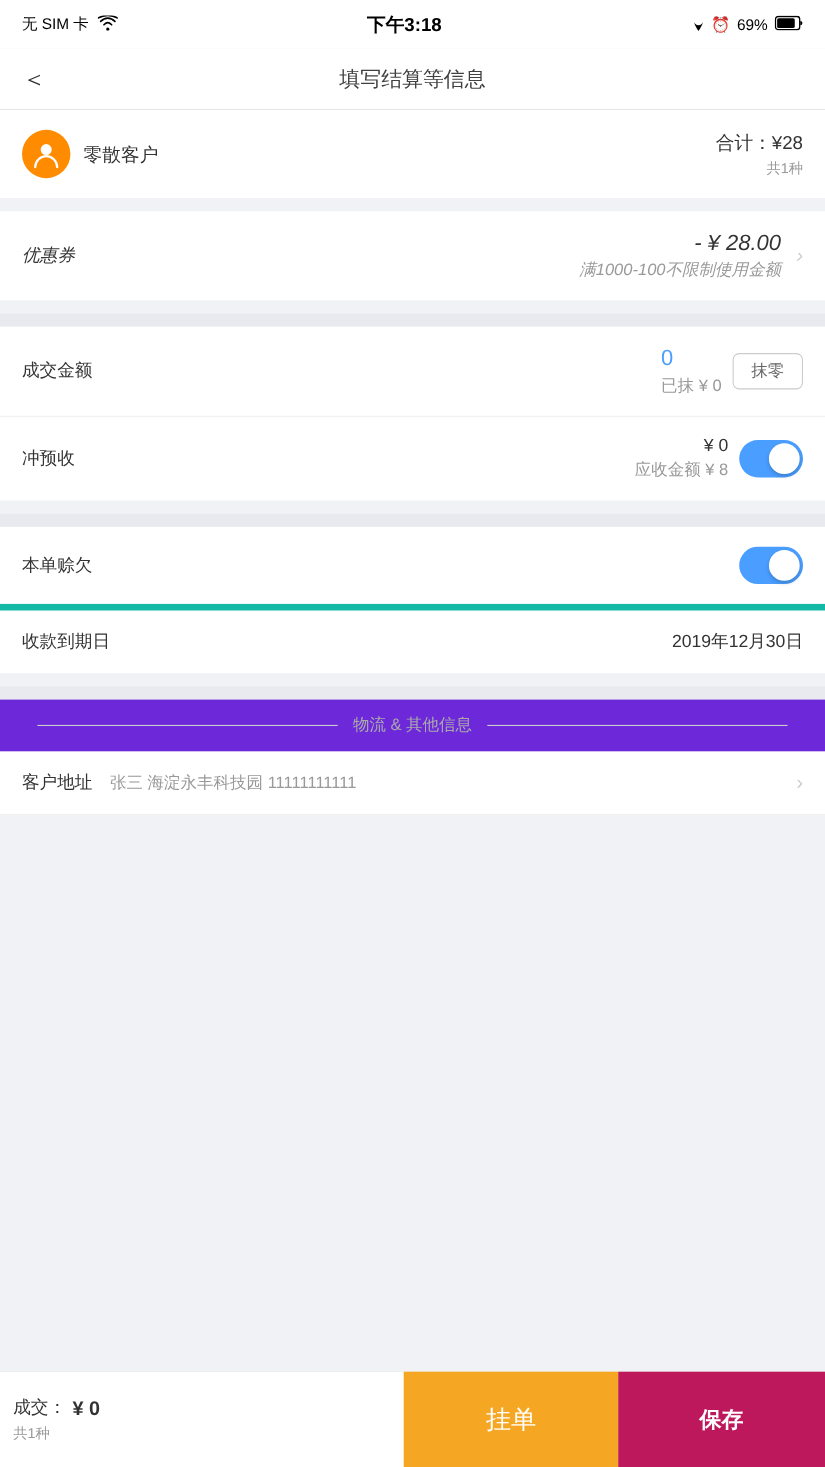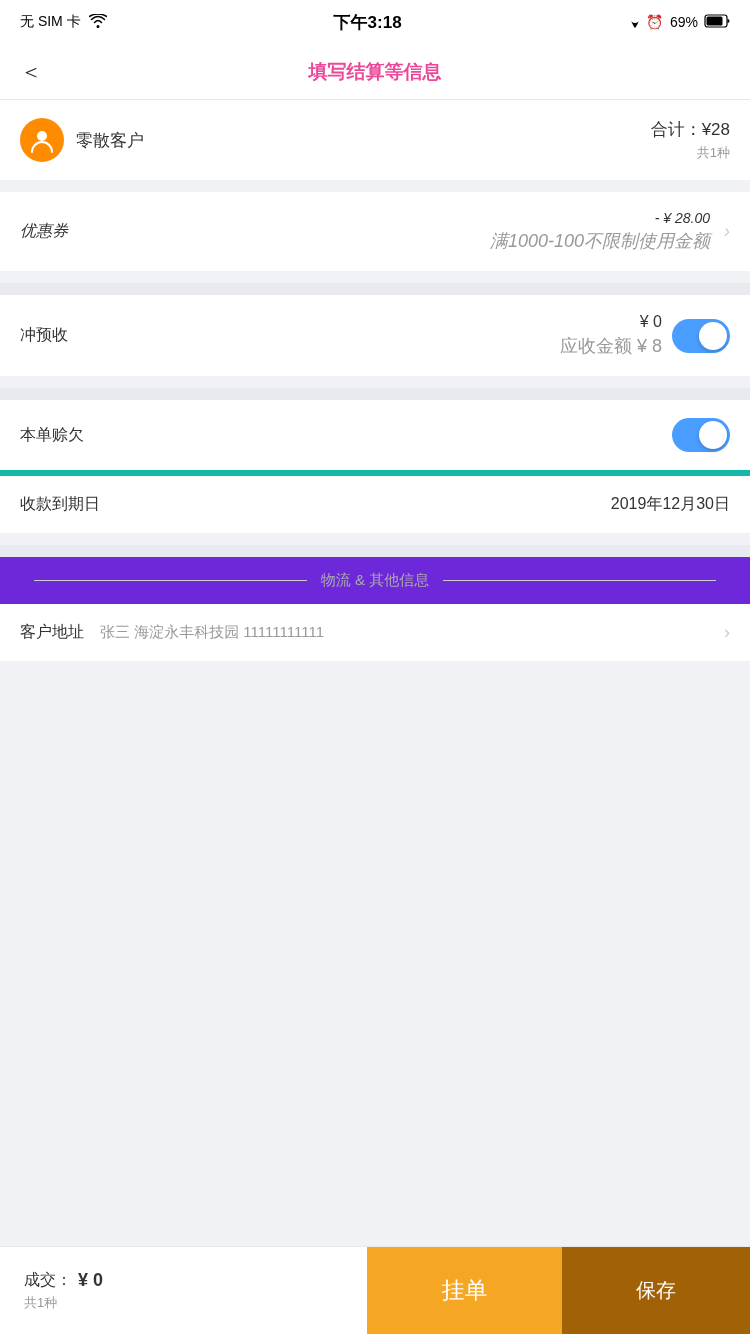--- a/index.html
+++ b/index.html
@@ -59,22 +59,22 @@
       color: #333;
       cursor: pointer;
       padding: 8px;
       margin-left: -8px;
     }
     .nav-title {
       position: absolute;
       left: 50%;
       transform: translateX(-50%);
       font-size: 19px;
-      font-weight: 700;
-      color: #ec4899;
+      font-weight: 400;
+      color: #404040;
     }
 
     
     .content {
       padding-bottom: 100px;
     }
 
     
     .card {
       background: #fff;
@@ -151,25 +151,25 @@
       align-items: center;
       gap: 10px;
     }
     .row-value {
       font-size: 16px;
       color: #333;
       text-align: right;
     }
     .row-value.discount {
       color: #333;
-      font-size: 14px;
+      font-size: 20px;
       font-weight: 500;
     }
     .row-sub {
-      font-size: 18px;
+      font-size: 15px;
       color: #999;
       text-align: center;
       margin-top: 3px;
     }
     .chevron-right {
       color: #ccc;
       font-size: 18px;
       margin-left: 4px;
     }
 
@@ -299,21 +299,21 @@
       left: 0;
       width: 750px;
       height: 88px;
       background: #fff;
       display: flex;
       align-items: center;
       border-top: 1px solid #e8e8e8;
     }
     .bottom-info {
       flex: 1;
-      padding: 0 24px;
+      padding: 0 12px;
     }
     .bottom-deal {
       font-size: 16px;
       color: #333;
       display: flex;
       align-items: center;
       gap: 6px;
     }
     .bottom-deal-amount {
       font-size: 18px;
@@ -333,27 +333,27 @@
       align-items: center;
       justify-content: center;
       font-size: 23px;
       color: #fff;
       font-weight: 400;
       cursor: pointer;
     }
     .btn-save {
       width: 188px;
       height: 88px;
-      background: #a16207;
+      background: #be185d;
       display: flex;
       align-items: center;
       justify-content: center;
       font-size: 20px;
       color: #fff;
-      font-weight: 400;
+      font-weight: 700;
       cursor: pointer;
     }
   </style>
 </head>
 <body>
 
 <div class="status-bar">
   <div class="status-left">
     <span>无 SIM 卡</span>
     <span>
@@ -417,20 +417,30 @@
         </div>
         <span class="chevron-right">›</span>
       </div>
     </div>
   </div>
 
   <div class="divider-section"></div>
 
   <div class="deal-section">
 
+    <div class="deal-row">
+      <span class="row-label">成交金额</span>
+      <div class="row-right">
+        <div>
+          <div class="deal-amount-value">0</div>
+          <div class="row-sub">已抹  ¥ 0</div>
+        </div>
+        <button class="round-btn">抹零</button>
+      </div>
+    </div>
 
     <div class="deal-row">
       <span class="row-label">冲预收</span>
       <div class="row-right">
         <div>
           <div class="row-value" style="text-align:right;">¥ 0</div>
           <div class="row-sub">应收金额 ¥ 8</div>
         </div>
         <div class="toggle">
           <div class="knob"></div>

